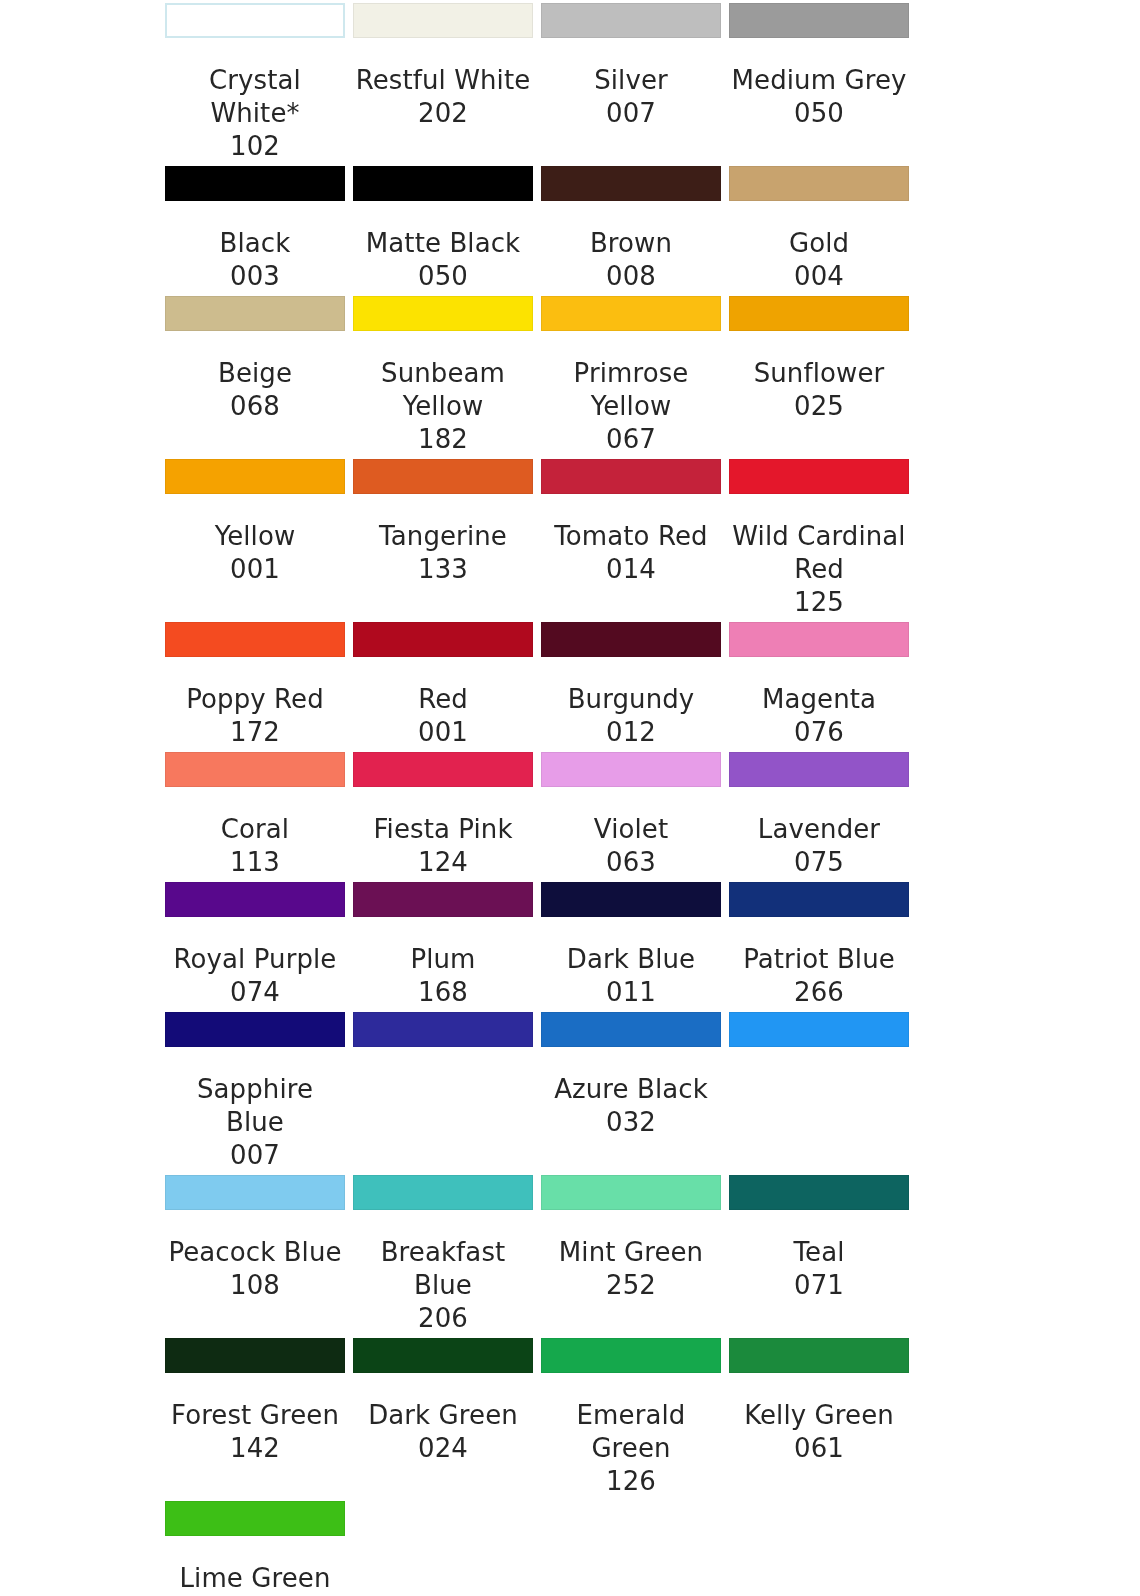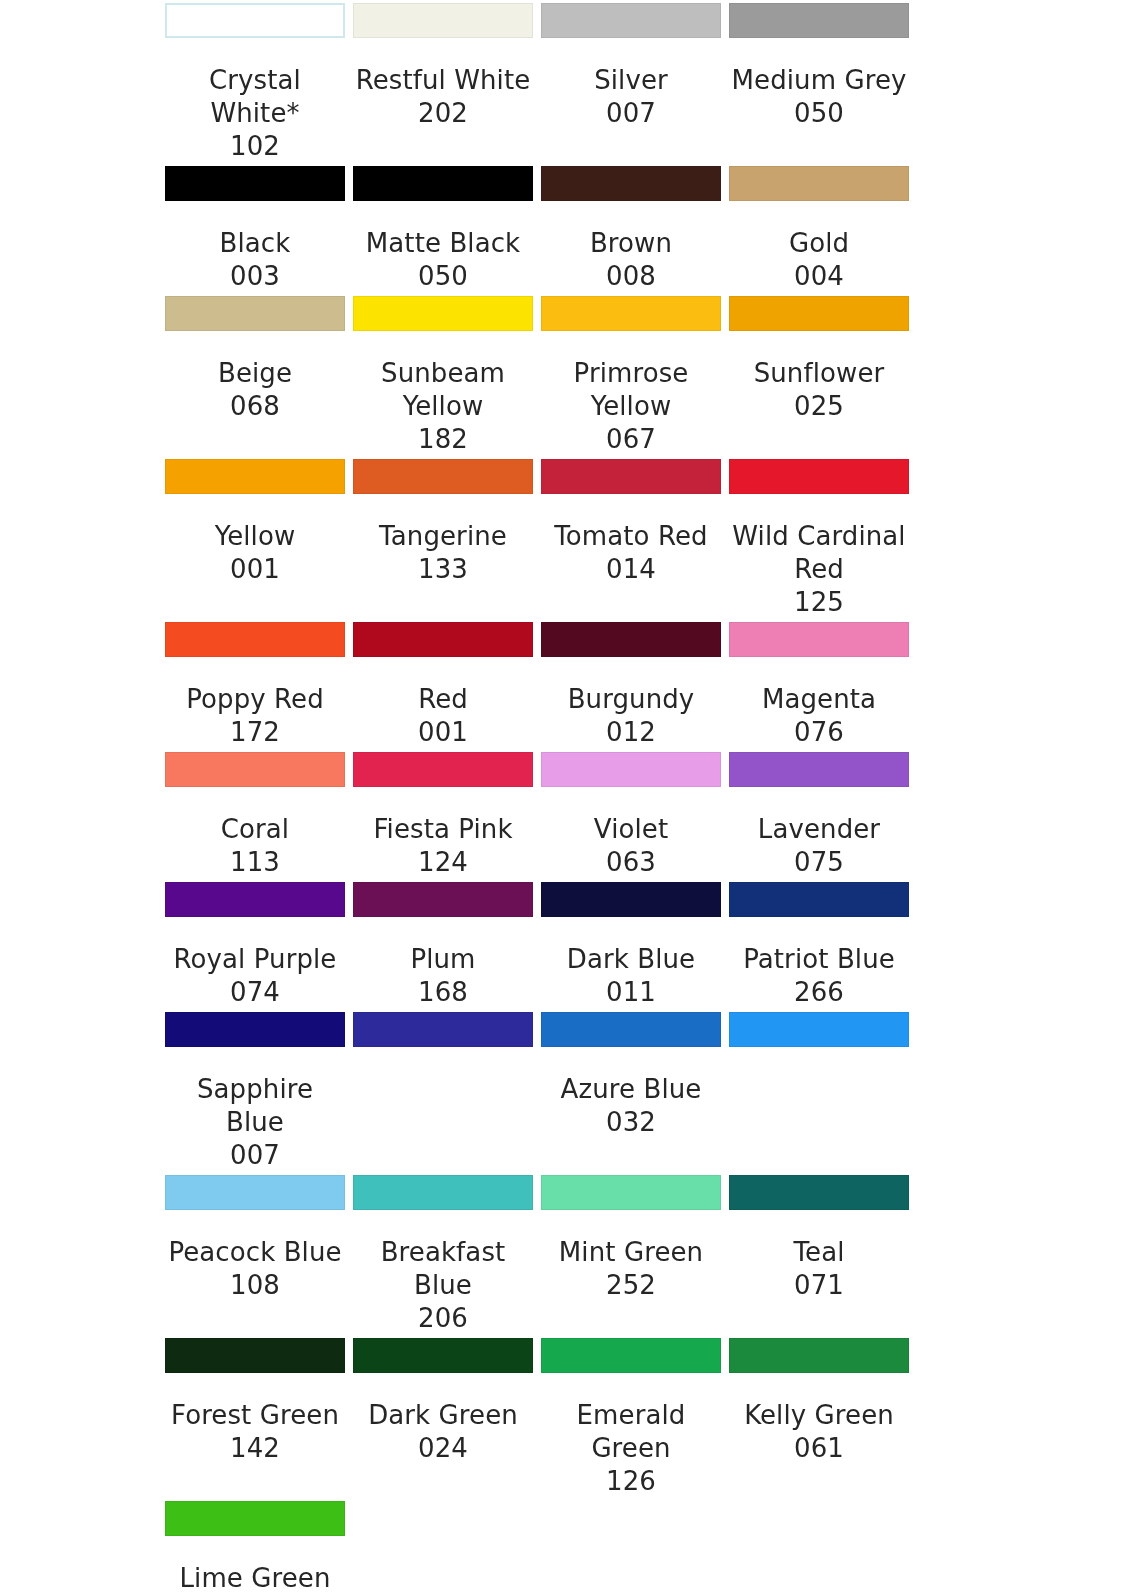--- a/index.html
+++ b/index.html
@@ -299,21 +299,21 @@
           <span class="swatch-name">Sapphire Blue</span>
           <span class="swatch-code">007</span>
         </div>
       </div>
       <div class="swatch-cell">
         <div class="swatch-chip" title="#2D2A9B" style="background: rgb(45, 42, 155);"></div>
       </div>
       <div class="swatch-cell">
         <div class="swatch-chip" title="#1A6DC4" style="background: rgb(26, 109, 196);"></div>
         <div class="swatch-label">
-          <span class="swatch-name">Azure Blue</span>
+          <span class="swatch-name">Azure Black</span>
           <span class="swatch-code">032</span>
         </div>
       </div>
       <div class="swatch-cell">
         <div class="swatch-chip" title="#2196F3" style="background: rgb(33, 150, 243);"></div>
       </div>
     </div>
     <div class="swatch-row">
       <div class="swatch-cell">
         <div class="swatch-chip" title="#7FCBEF" style="background: rgb(127, 203, 239);"></div>

